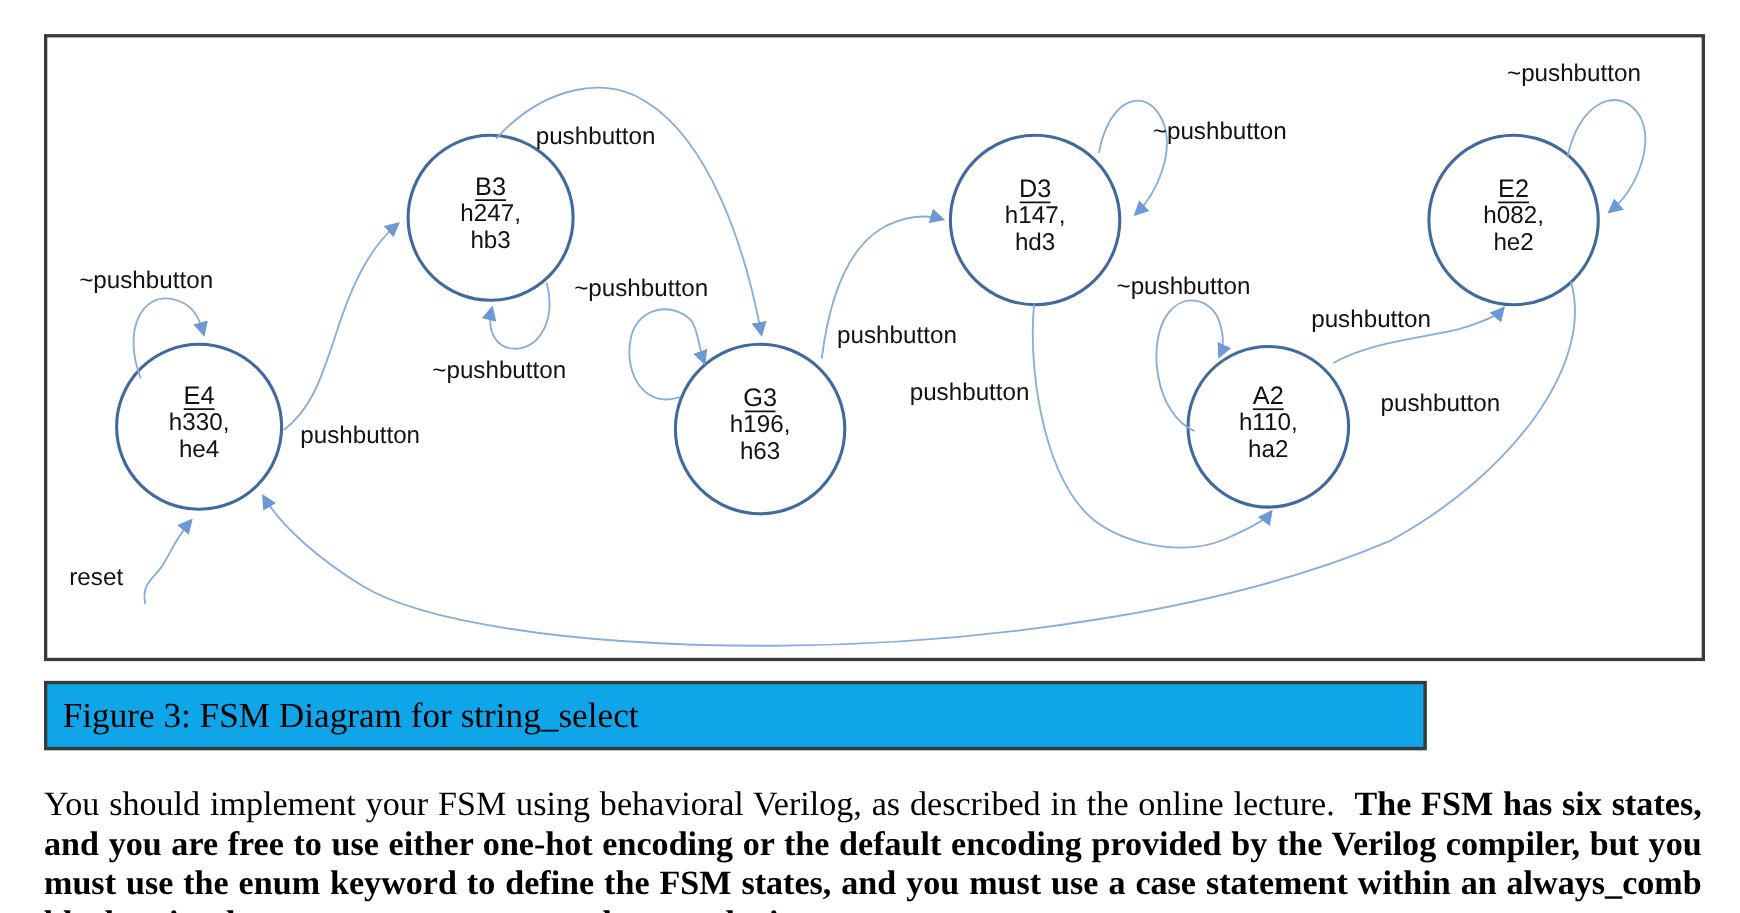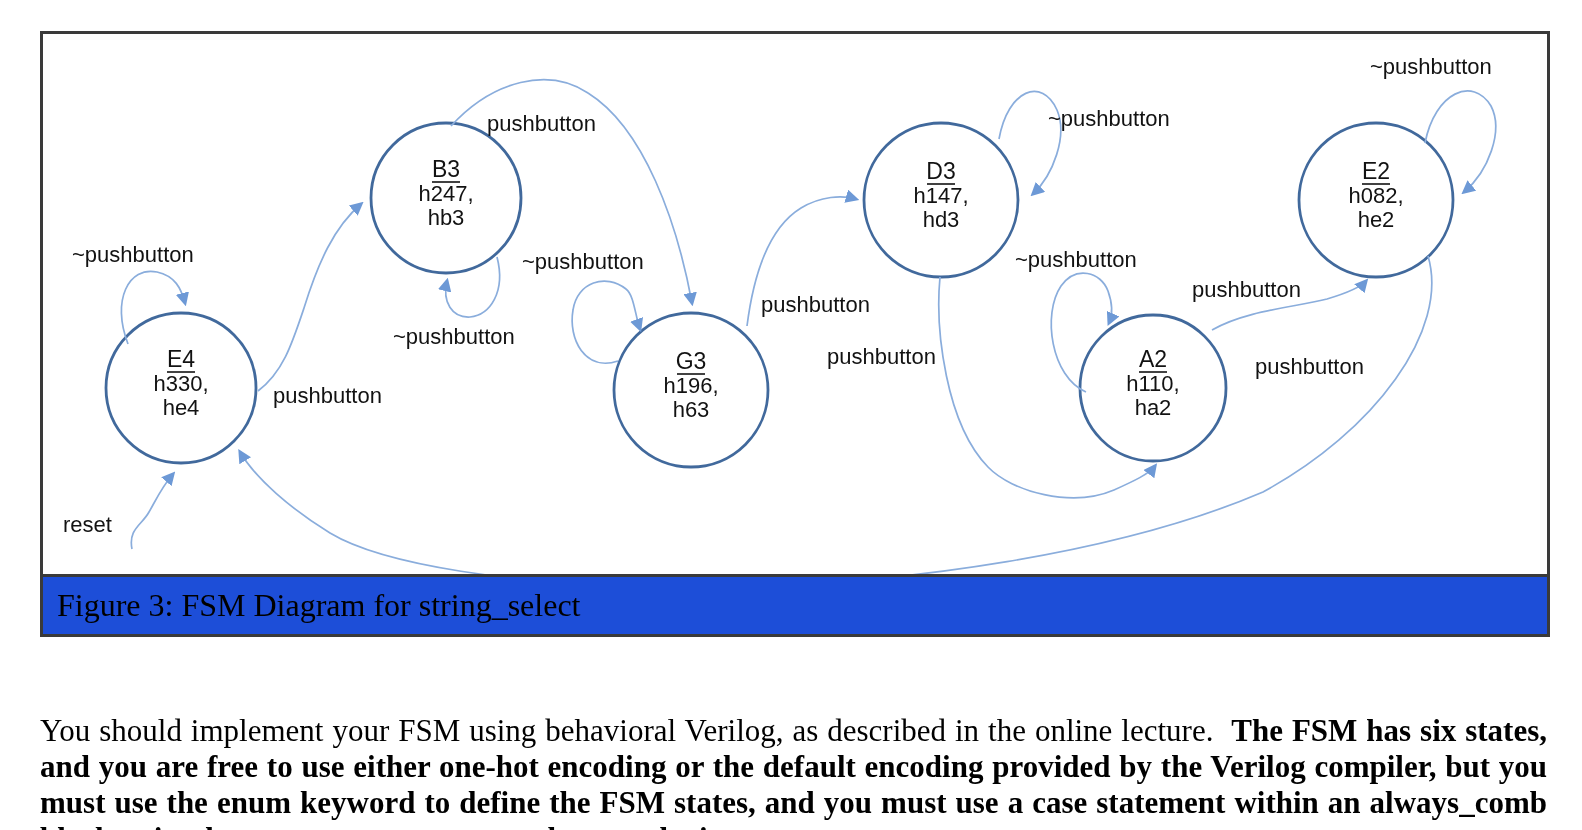--- a/index.html
+++ b/index.html
@@ -6,22 +6,22 @@
   body{
     width:1582px;height:830px;background:#ffffff;position:relative;
     font-family:"Liberation Serif", serif;color:#000;overflow:hidden;
   }
   .diagram-box{
     position:absolute;left:40px;top:31px;width:1510px;height:570px;
     border:3px solid #3a3a3a;box-sizing:border-box;background:#fff;
   }
   .diagram-box svg{display:block;width:100%;height:100%;}
   .caption-box{
-    position:absolute;left:40px;top:574px;width:1510px;height:63px;
-    border:3px solid #3a3a3a;box-sizing:border-box;background:#1d4ed8;
+    position:absolute;left:40px;top:619px;width:1257px;height:63px;
+    border:3px solid #3a3a3a;box-sizing:border-box;background:#0ea5e9;
     display:flex;align-items:center;padding-left:14px;
   }
   .caption-text{font-size:32px;color:#000;}
   .body-text{
     position:absolute;left:40px;top:682px;width:1507px;
     font-size:31px;line-height:36px;text-align:justify;color:#000;
   }
   .body-text strong{font-weight:bold;}
   
   .node{fill:#ffffff;stroke:#41699c;stroke-width:2.8;}

